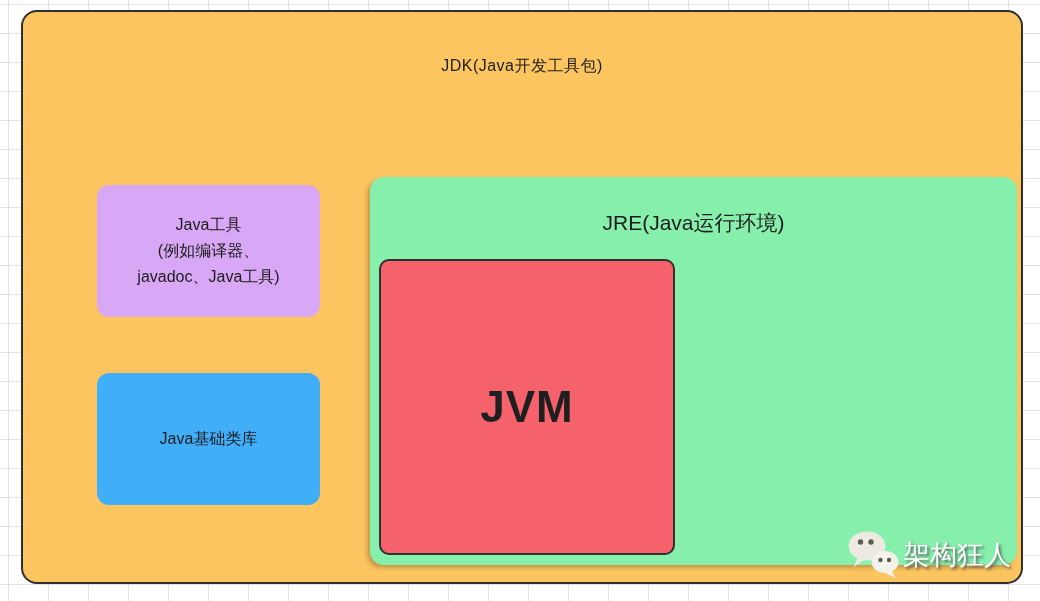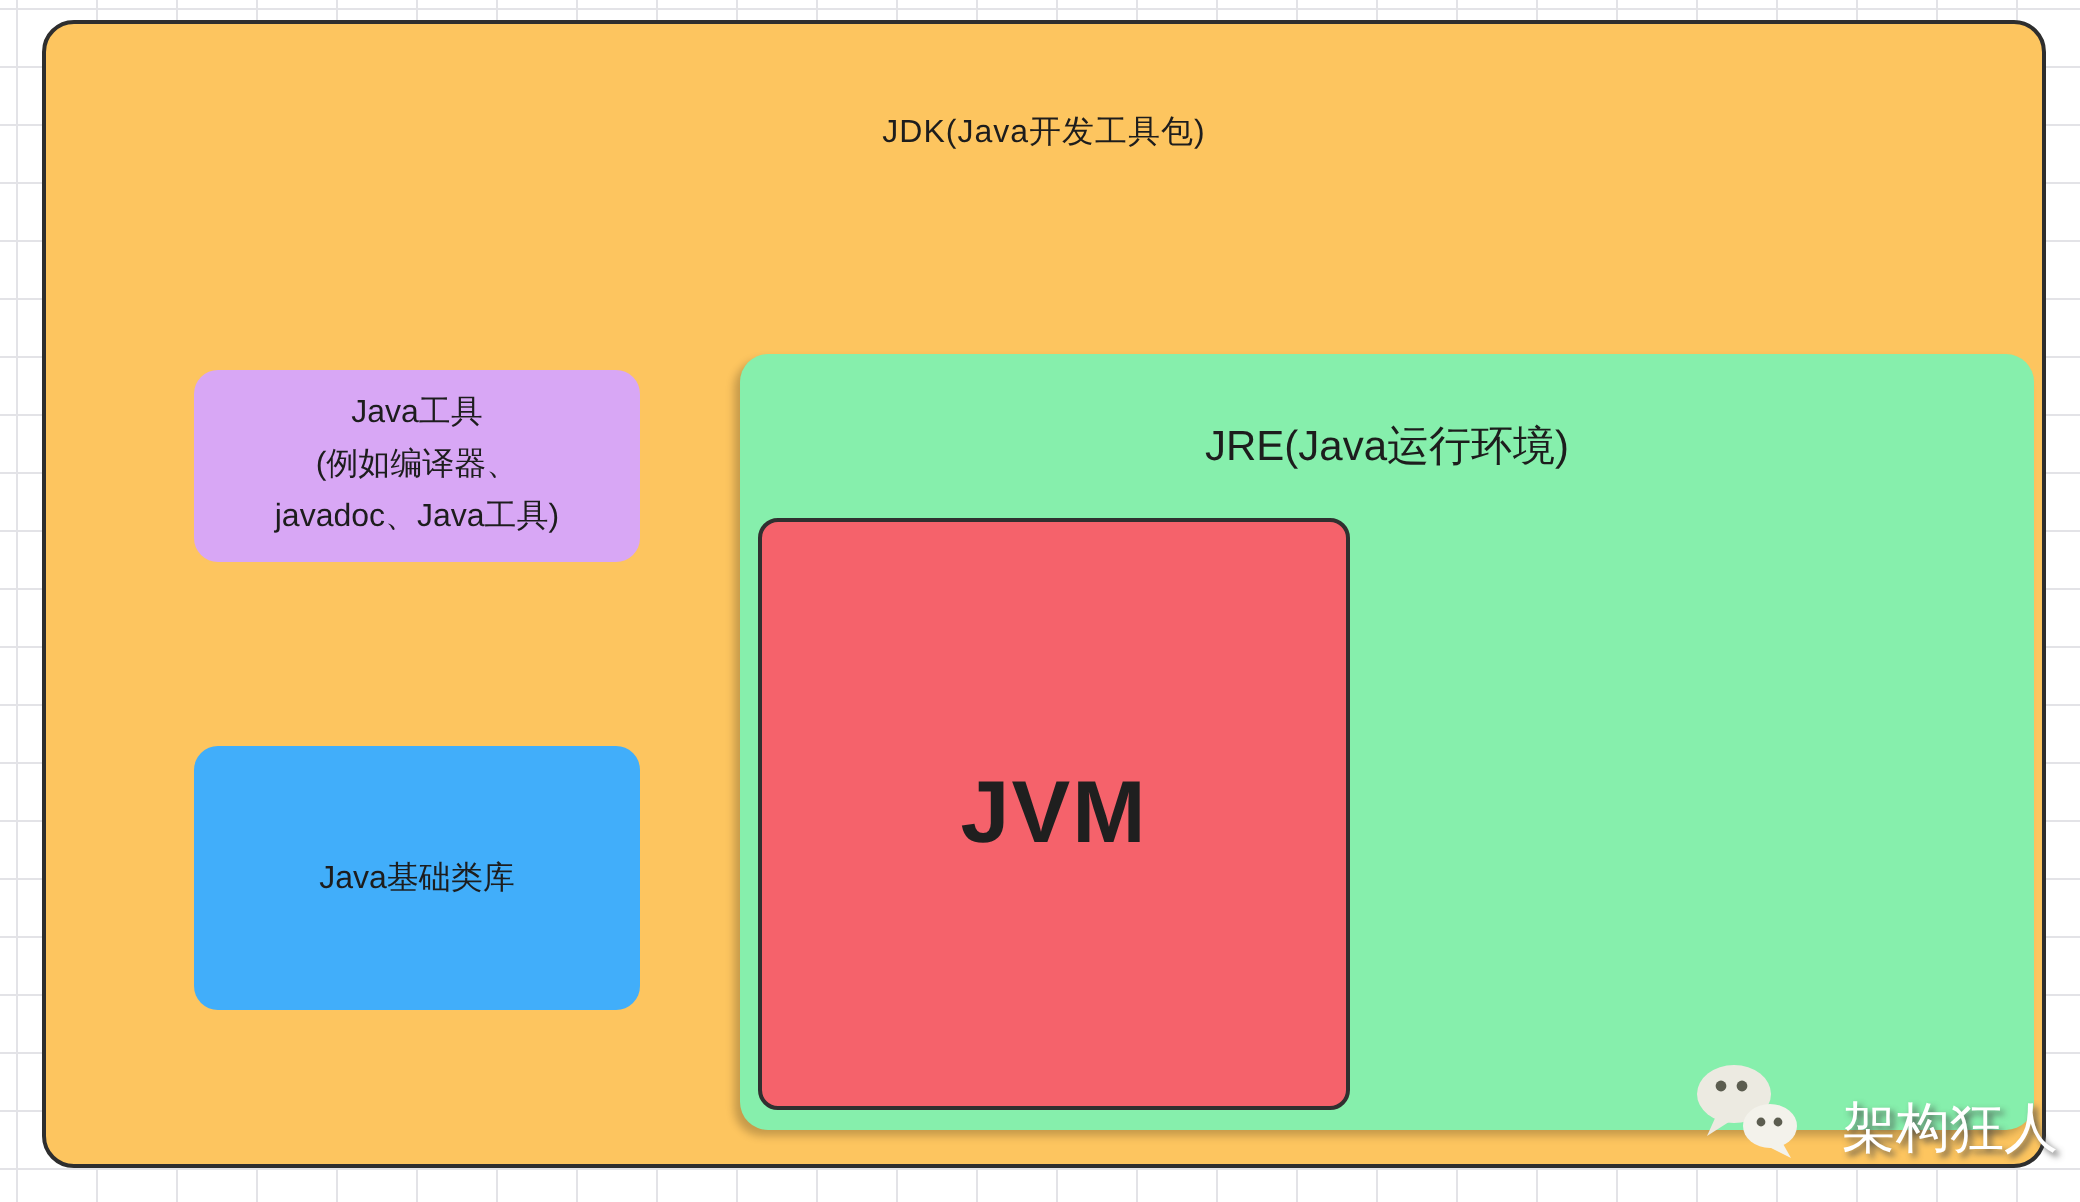--- a/index.html
+++ b/index.html
@@ -37,21 +37,21 @@
     text-align: center;
     font-size: 16px;
     color: #1d1d1d;
     letter-spacing: 0.5px;
   }
 
   
   .tools-box {
     position: absolute;
     left: 74px; top: 173px;
-    width: 223px; height: 96px;
+    width: 223px; height: 132px;
     background: #D8A7F5;
     border-radius: 12px;
     display: flex;
     flex-direction: column;
     justify-content: center;
     align-items: center;
     text-align: center;
     font-size: 16px;
     line-height: 26px;
   }
@@ -119,22 +119,22 @@
     align-items: center;
     font-size: 21px;
   }
 
   
   .watermark {
     position: absolute;
     left: 846px; top: 528px;
     height: 54px;
     display: flex;
-    align-items: flex-end;
-    gap: 21px;
+    align-items: center;
+    gap: 3px;
     z-index: 10;
   }
   .watermark-text {
     font-size: 27px;
     color: #ffffff;
     text-shadow: 2px 2px 3px rgba(70,70,70,0.85);
     white-space: nowrap;
   }
   .wechat-icon { display: block; }
 </style>

